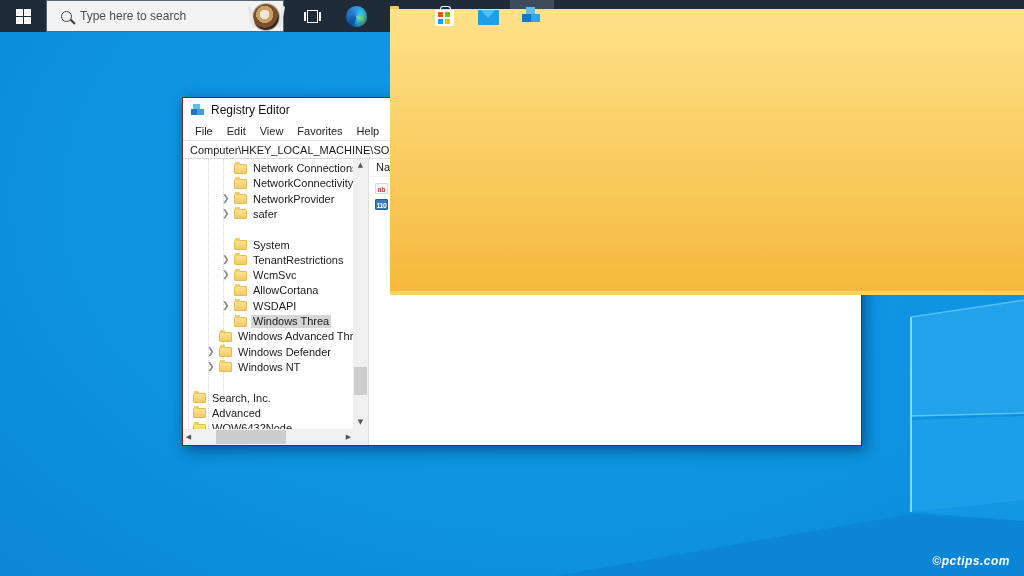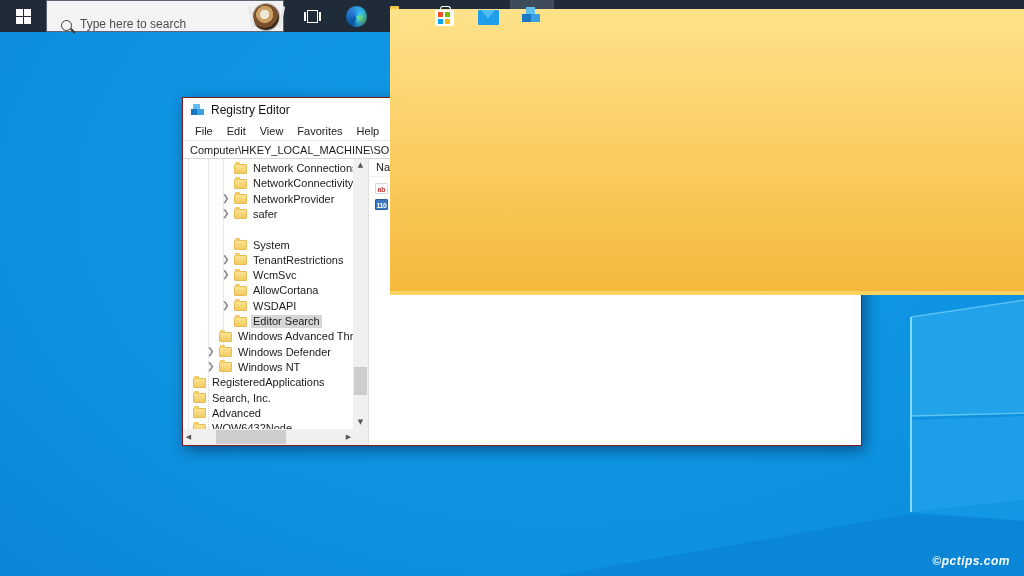--- a/index.html
+++ b/index.html
@@ -10,21 +10,21 @@
   
   #bg-art { position:absolute; left:0; top:0; width:1024px; height:576px; z-index:0; }
 
   
   .taskbar { position:absolute; left:0; top:0; width:1024px; height:32px;
              background:#1f2b39; z-index:50; display:flex; align-items:stretch; }
   .tb-start { width:46px; display:flex; align-items:center; justify-content:center; cursor:pointer; }
   .win-logo { display:grid; grid-template-columns:7px 7px; grid-template-rows:7px 7px; gap:1px; }
   .win-logo i { background:#fff; display:block; }
   .tb-search { width:238px; background:#f3f3f3; border:1px solid #5a6673; display:flex;
-               align-items:flex-end; padding:0 6px; position:relative; }
+               align-items:center; padding:0 6px; position:relative; }
   .mag-icon { width:11px; height:11px; border:1.6px solid #3b3b3b; border-radius:50%;
               position:relative; margin:0 8px 0 8px; flex:0 0 auto; }
   .mag-icon::after { content:""; position:absolute; width:6px; height:1.6px; background:#3b3b3b;
               right:-5px; bottom:-2px; transform:rotate(45deg); }
   .tb-search-text { font-size:12px; color:#4d4d4d; white-space:nowrap; }
   .plate { position:absolute; right:4px; top:3px; width:26px; height:26px; border-radius:50%;
            background:radial-gradient(circle at 45% 40%, #efe7d6 0 22%, #caa065 23% 40%, #7a4f2e 41% 62%, #38261a 63% 100%);
            box-shadow:0 0 0 1px rgba(0,0,0,.25); }
   .plate::before, .plate::after { content:""; position:absolute; top:2px; width:2.5px; height:22px;
            background:#e8e8e8; border-radius:2px; }
@@ -278,39 +278,35 @@
             <span class="folder" style="left: 51px;"></span>
             <span class="tree-label" style="left: 68px;">AllowCortana</span>
           </div>
           <div class="tree-row" style="top: 139.7px;">
             <span class="chev" style="left: 39px;">❯</span>
             <span class="folder" style="left: 51px;"></span>
             <span class="tree-label" style="left: 68px;">WSDAPI</span>
           </div>
           <div class="tree-row" style="top: 155px;">
             <span class="folder" style="left: 51px;"></span>
-            <span class="tree-label selected" style="left: 68px;">Editor Search</span>
+            <span class="tree-label selected" style="left: 68px;">Windows Threa</span>
           </div>
           <div class="tree-row" style="top: 170.3px;">
             <span class="folder" style="left: 36px;"></span>
             <span class="tree-label" style="left: 53px;">Windows Advanced Threa</span>
           </div>
           <div class="tree-row" style="top: 185.6px;">
             <span class="chev" style="left: 24px;">❯</span>
             <span class="folder" style="left: 36px;"></span>
             <span class="tree-label" style="left: 53px;">Windows Defender</span>
           </div>
           <div class="tree-row" style="top: 200.9px;">
             <span class="chev" style="left: 24px;">❯</span>
             <span class="folder" style="left: 36px;"></span>
             <span class="tree-label" style="left: 53px;">Windows NT</span>
-          </div>
-          <div class="tree-row" style="top: 216.2px;">
-            <span class="folder" style="left: 10px;"></span>
-            <span class="tree-label" style="left: 27px;">RegisteredApplications</span>
           </div>
           <div class="tree-row" style="top: 231.5px;">
             <span class="folder" style="left: 10px;"></span>
             <span class="tree-label" style="left: 27px;">Search, Inc.</span>
           </div>
           <div class="tree-row" style="top: 246.8px;">
             <span class="folder" style="left: 10px;"></span>
             <span class="tree-label" style="left: 27px;">Advanced</span>
           </div>
           <div class="tree-row" style="top: 262.1px;">

